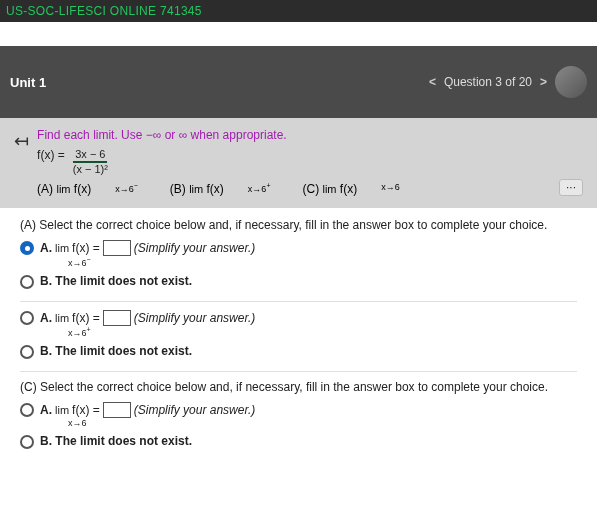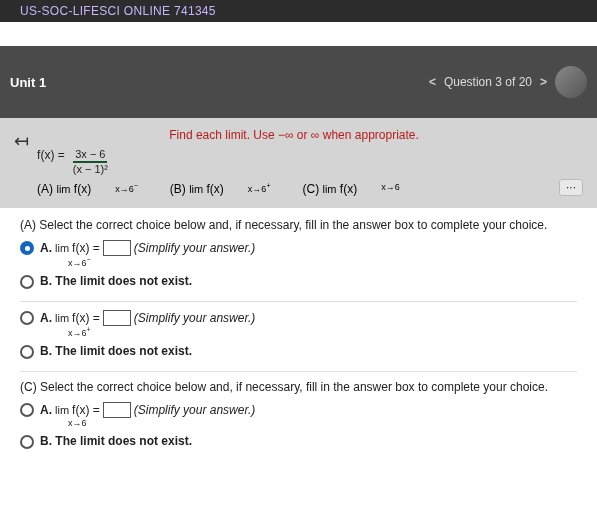--- a/index.html
+++ b/index.html
@@ -1,22 +1,22 @@
 <!DOCTYPE html>
 <html><head>
   <meta charset="utf-8">
   <style>
     * { box-sizing: border-box; margin: 0; padding: 0; }
     body { font-family: Arial, sans-serif; font-size: 13px; background: #fff; width: 597px; }
 
     .top-bar {
       background: #2c2c2c;
-      color: #c4b5fd;
-      font-size: 12px;
-      padding: 4px 20px;
+      color: #22c55e;
+      font-size: 12px;
+      padding: 4px 6px;
       letter-spacing: 0.3px;
     }
 
     .unit-bar {
       background: #4a4a4a;
       color: #fff;
       font-size: 13px;
       font-weight: bold;
       padding: 20px 10px;
       display: flex;
@@ -62,23 +62,22 @@
       margin-top: 2px;
       cursor: pointer;
     }
 
     .problem-content {
       flex: 1;
     }
 
     .problem-content .instructions {
       font-size: 12px;
-      color: #b91c1c;
+      color: #a21caf;
       margin-bottom: 6px;
-      text-align: center;
     }
 
     .function-display {
       font-size: 12px;
       color: #222;
       margin-bottom: 6px;
       display: flex;
       align-items: flex-start;
       gap: 4px;
     }

